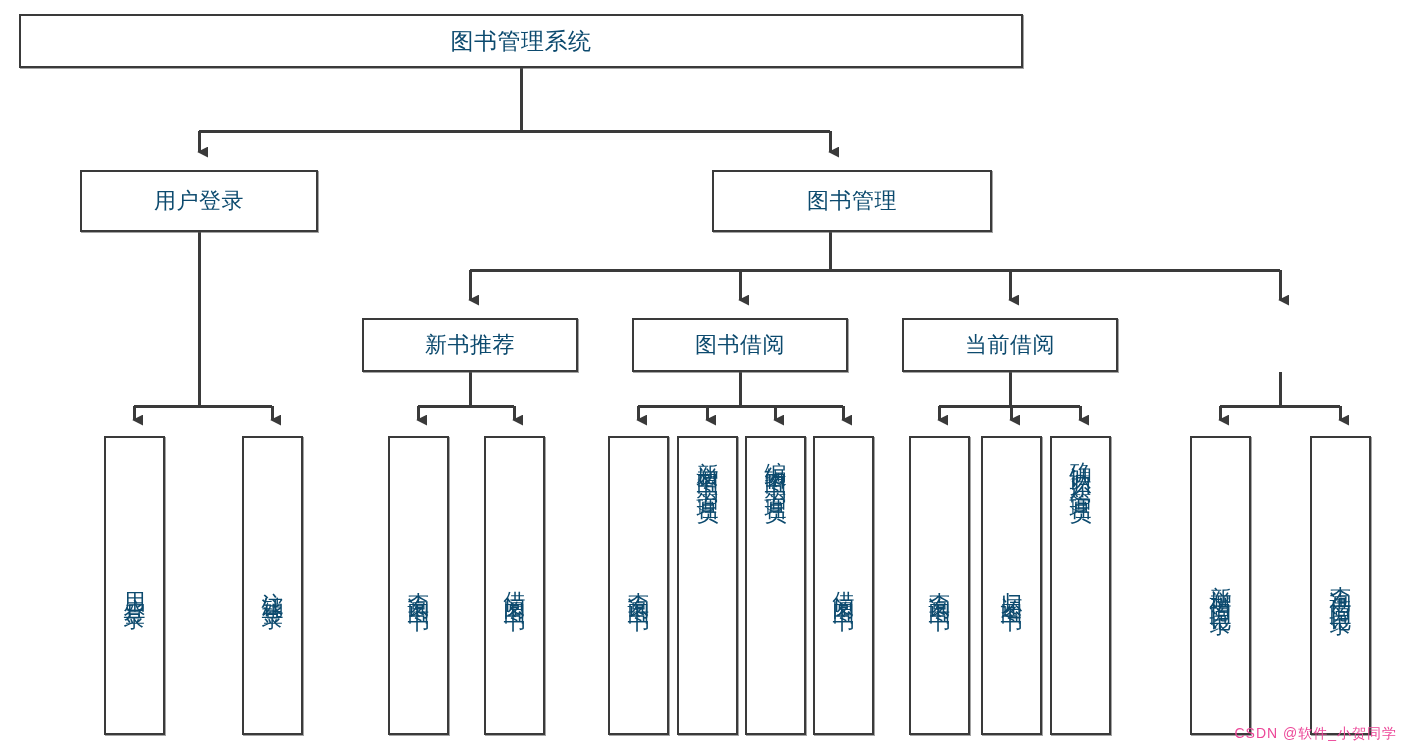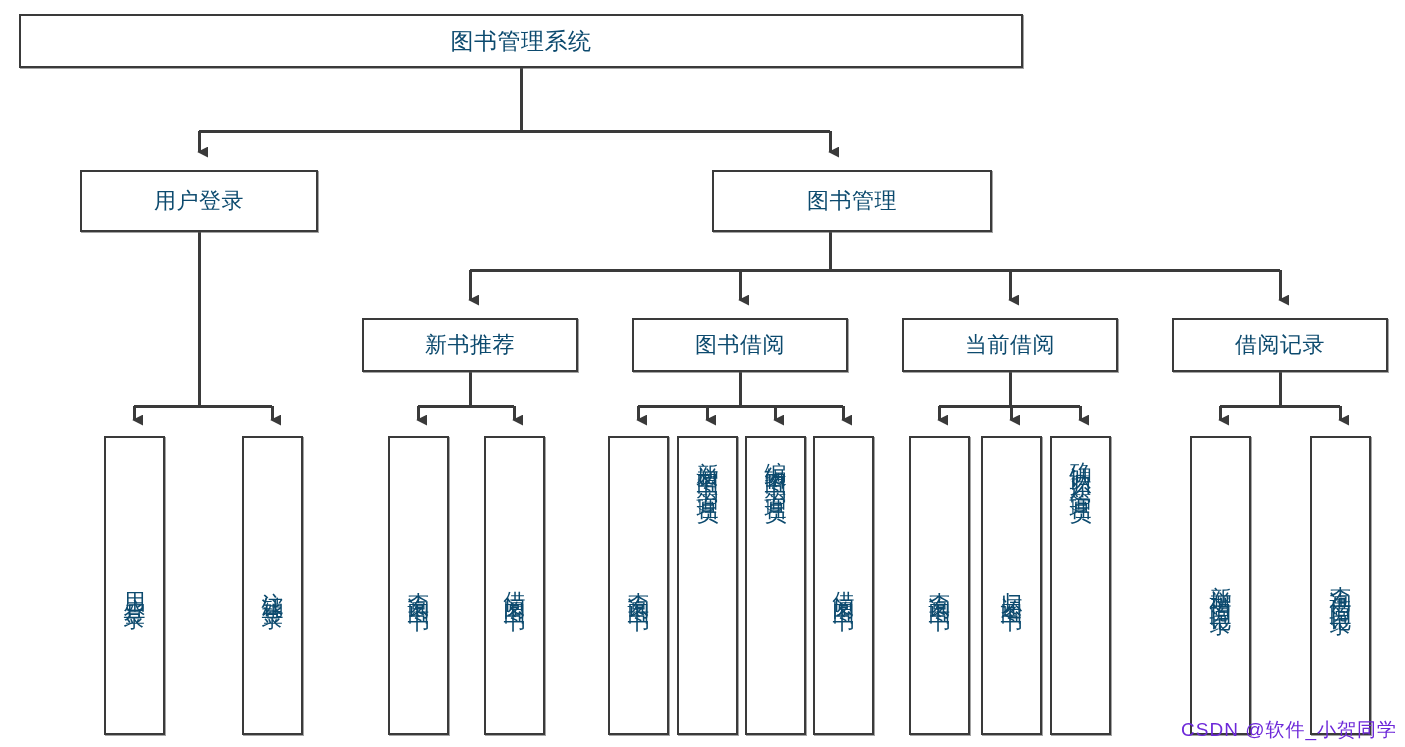--- a/index.html
+++ b/index.html
@@ -65,22 +65,22 @@
   }
   .vert.top-align .node-label {
     justify-content: flex-start;
     padding-top: 6px;
     box-sizing: border-box;
   }
   .watermark {
     position: absolute;
     right: 8px;
     bottom: 4px;
-    font-size: 19px;
-    color: #6d28d9;
+    font-size: 14px;
+    color: #ec4899;
     letter-spacing: 1px;
     white-space: nowrap;
     pointer-events: none;
   }
 </style>
 </head>
 <body>
 
 <div id="stage">
 
@@ -147,23 +147,20 @@
 
   <div class="node-box horiz" style="left: 362px; top: 318px; width: 216px; height: 54px;">
     <span class="node-label">新书推荐</span>
   </div>
   <div class="node-box horiz" style="left: 632px; top: 318px; width: 216px; height: 54px;">
     <span class="node-label">图书借阅</span>
   </div>
   <div class="node-box horiz" style="left: 902px; top: 318px; width: 216px; height: 54px; text-align: right;">
     <span class="node-label">当前借阅</span>
   </div>
-  <div class="node-box horiz" style="left: 1172px; top: 318px; width: 216px; height: 54px;">
-    <span class="node-label">借阅记录</span>
-  </div>
 
   <div class="node-box vert" style="left: 104px; top: 436px; width: 61px; height: 299px;">
     <span class="node-label">用户登录</span>
   </div>
   <div class="node-box vert" style="left: 242px; top: 436px; width: 61px; height: 299px;">
     <span class="node-label">注销登录</span>
   </div>
   <div class="node-box vert" style="left: 388px; top: 436px; width: 61px; height: 299px;">
     <span class="node-label">查询图书</span>
   </div>

